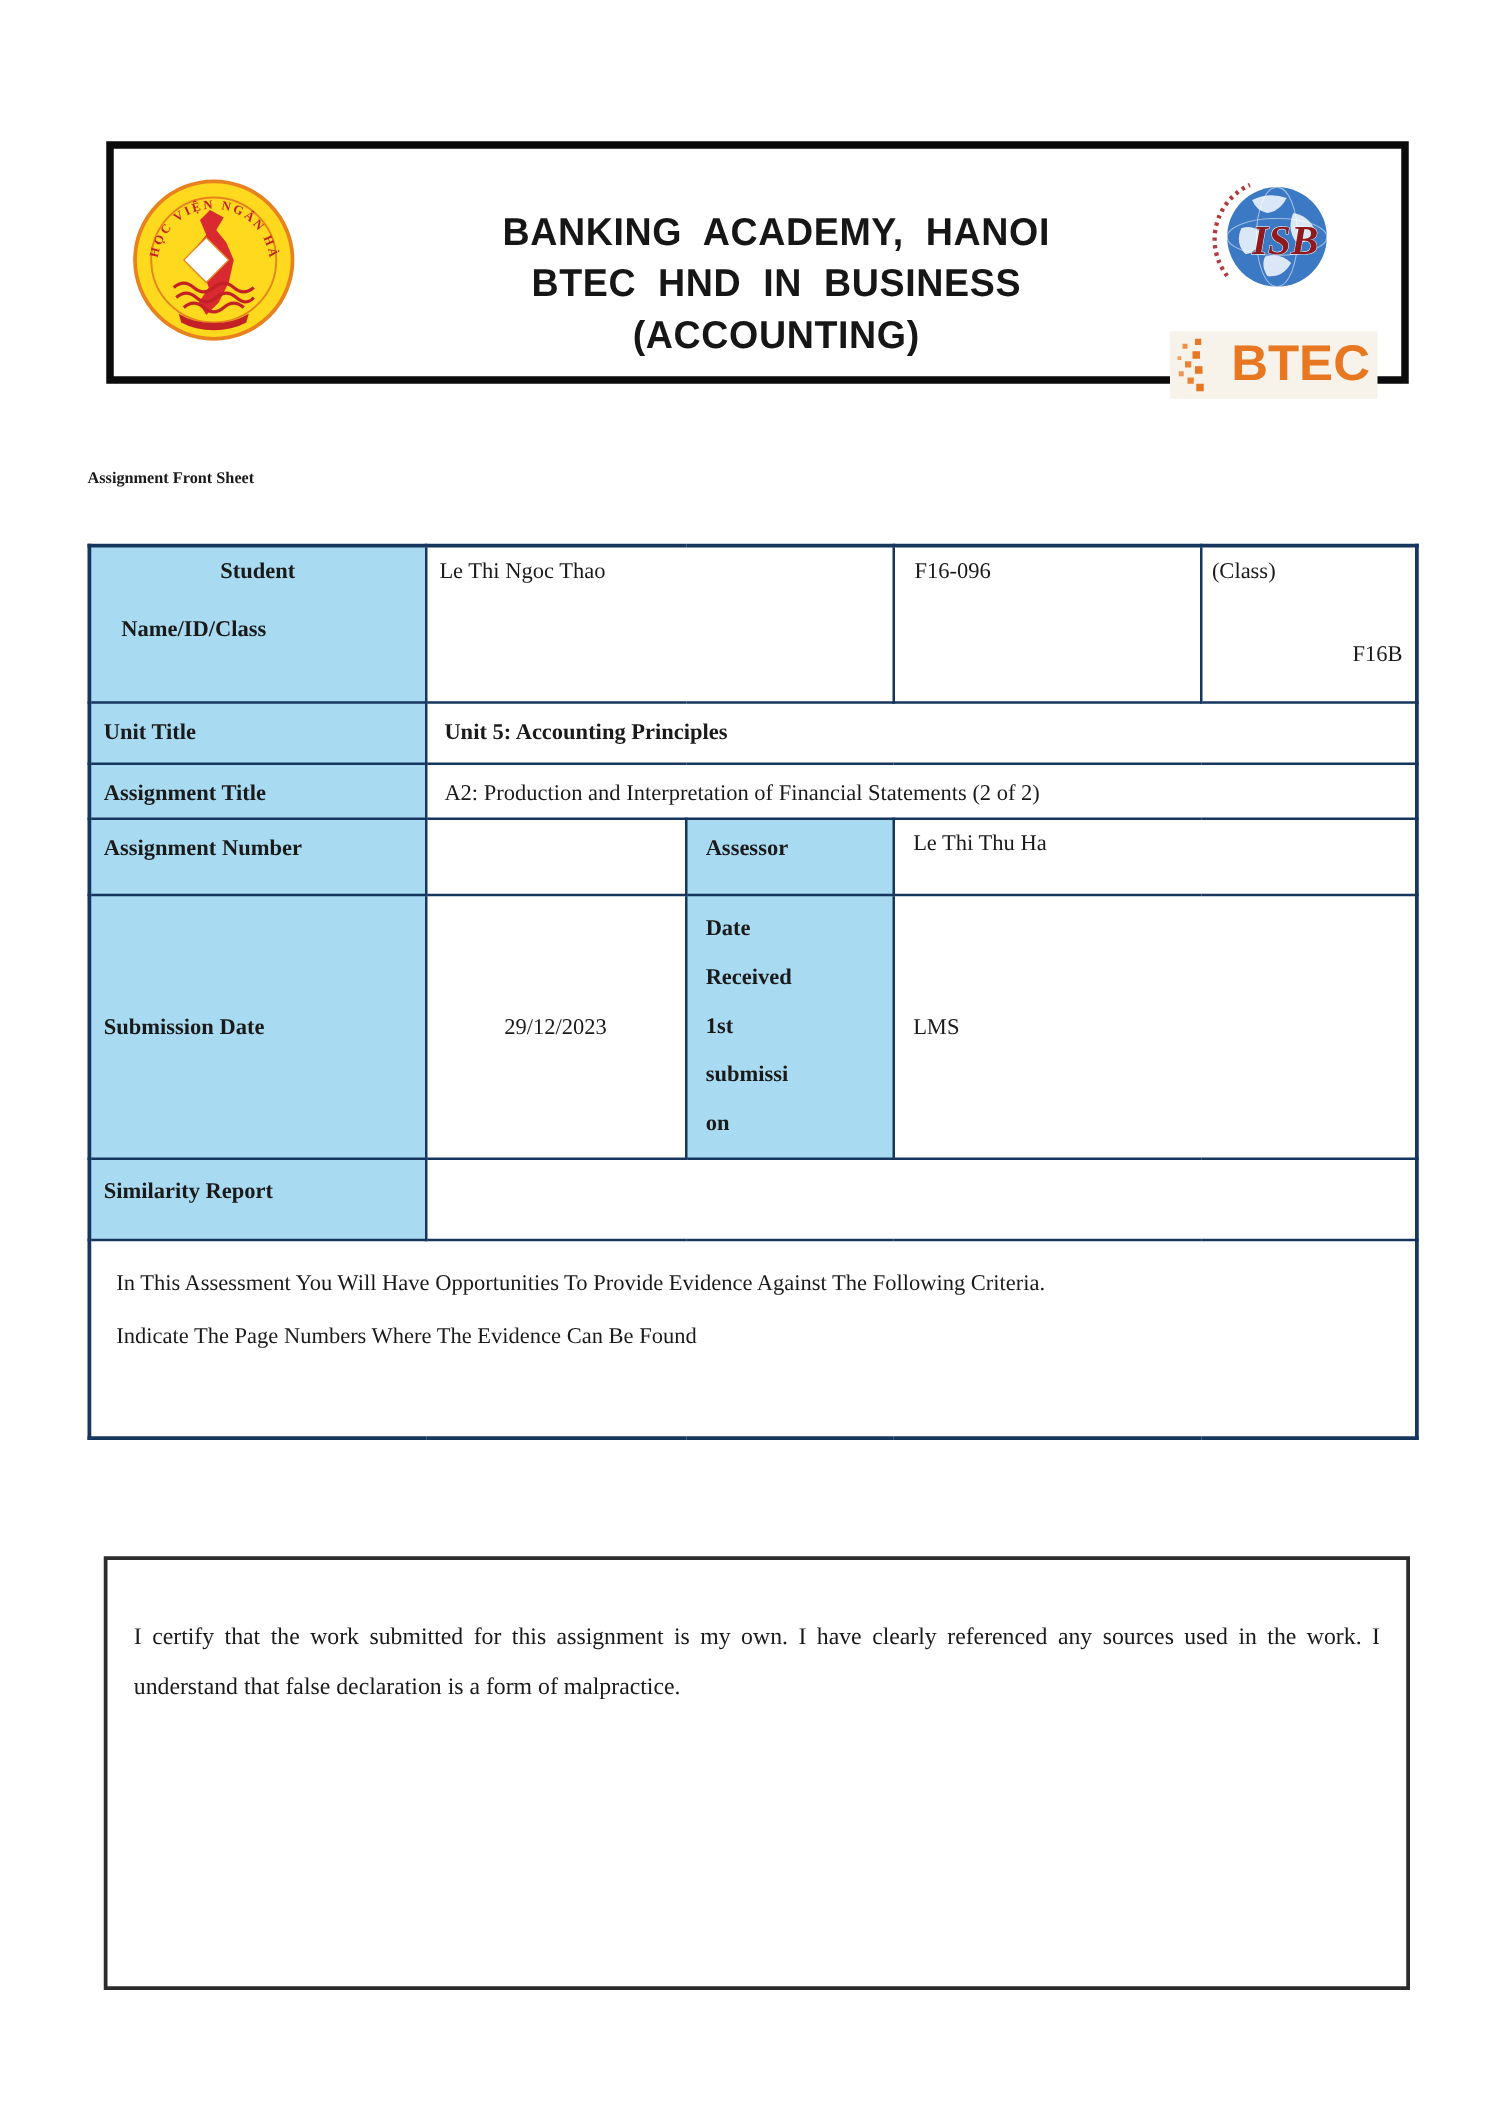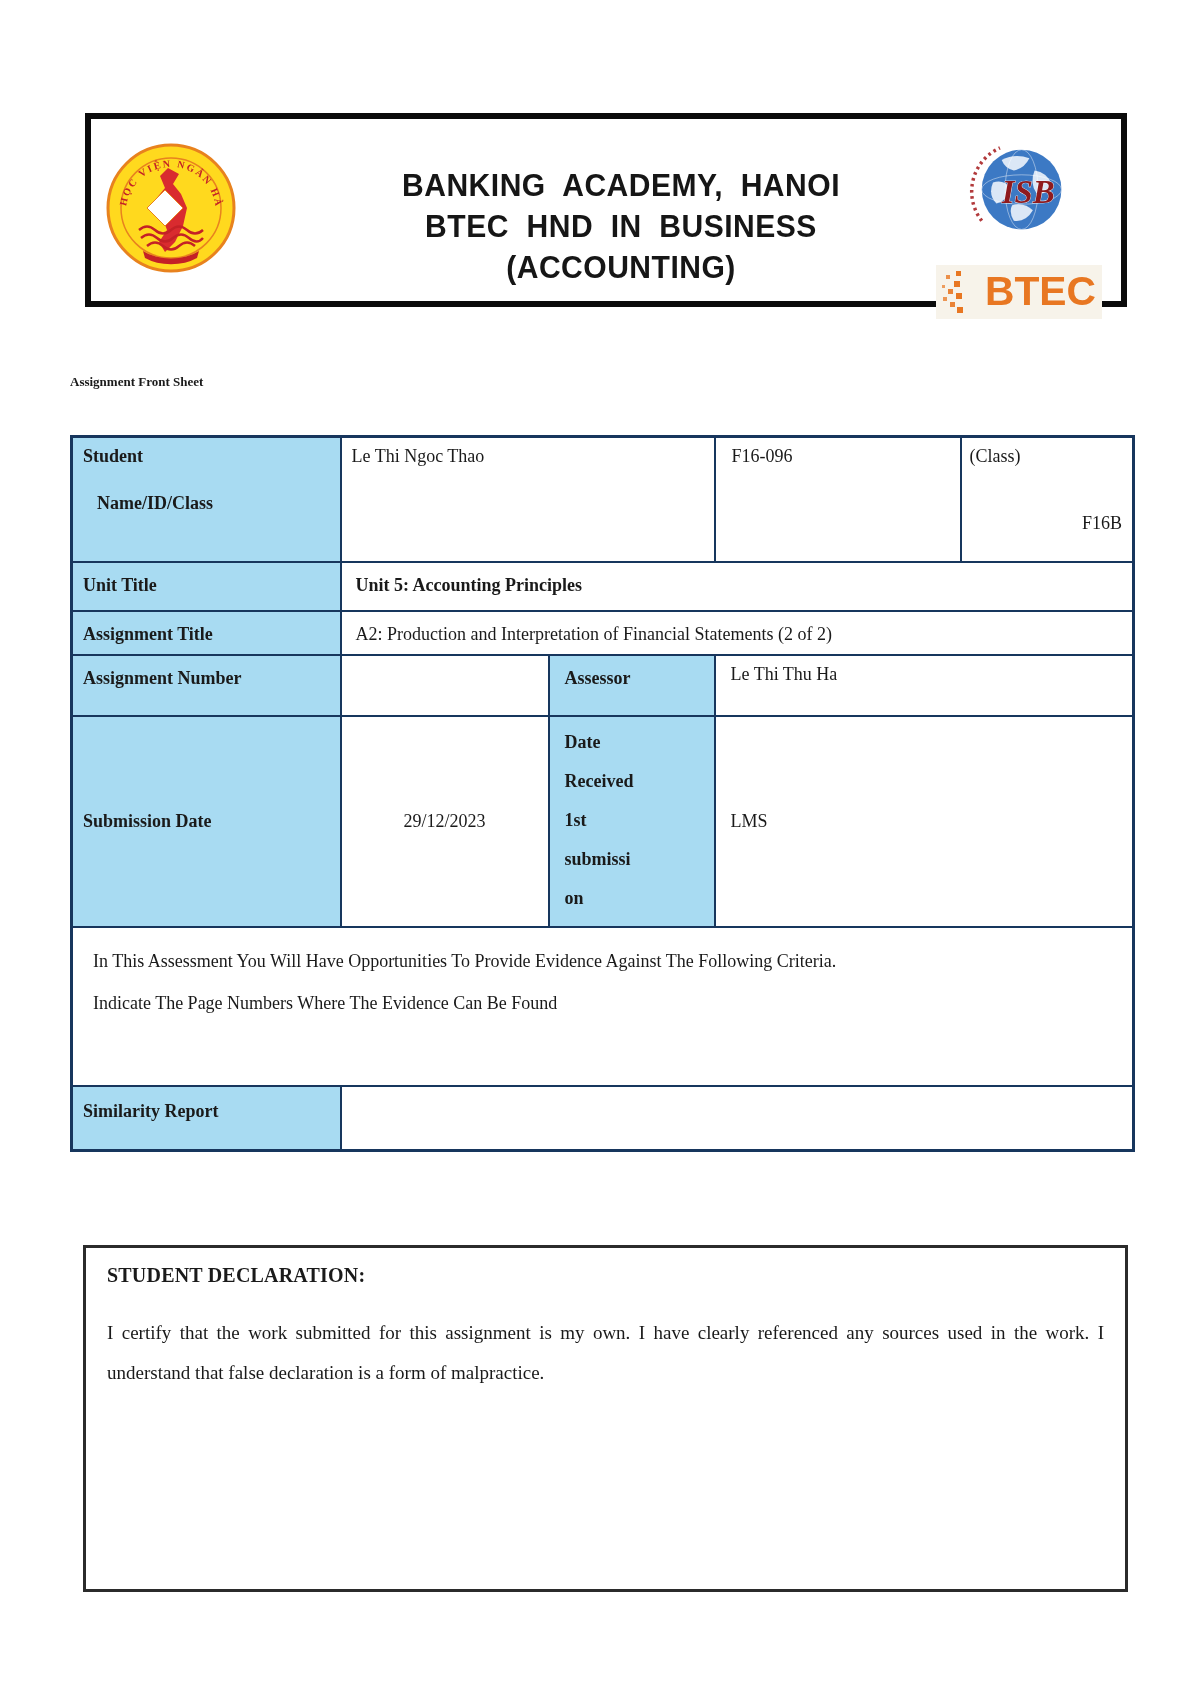--- a/index.html
+++ b/index.html
@@ -66,21 +66,21 @@
     font-size:18px;
   }
   table.front-table td{
     border:2px solid var(--table_border);
     vertical-align:top;
     padding:8px 10px;
   }
   table.front-table{border:3px solid var(--table_border);}
   td.blue{background:var(--cell_blue);font-weight:700;}
   td.lbl{padding-left:26px;}
-  .student-top{text-align:left;padding-right:0;}
+  .student-top{text-align:center;padding-right:0;}
   td.no-pad-left{padding-left:3px;}
   .gap-top{margin-top:26px;}
   .class-gap{margin-top:46px;text-align:right;}
   .received-lines div{line-height:39px;font-weight:700;}
   .criteria-cell{line-height:42px;padding:12px 20px !important;}
 
   
   .declaration{
     position:absolute;left:83px;top:1245px;width:1045px;height:347px;
     border:3px solid var(--declaration_border);
@@ -210,32 +210,31 @@
       <td class="blue received-lines" style="padding-left:15px;padding-top:6px">
         <div>Date</div>
         <div>Received</div>
         <div>1st</div>
         <div>submissi</div>
         <div>on</div>
       </td>
       <td colspan="2" style="vertical-align:middle;padding-left:15px">LMS</td>
     </tr>
 
+    <tr style="height:65px">
+      <td class="blue lbl" style="padding-top:14px">Similarity Report</td>
+      <td colspan="4"></td>
+    </tr>
+
     <tr style="height:159px">
       <td colspan="5" class="criteria-cell">
         <div>In This Assessment You Will Have Opportunities To Provide Evidence Against The Following Criteria.</div>
         <div style="margin-top:0px">Indicate The Page Numbers Where The Evidence Can Be Found</div>
       </td>
     </tr>
-
-    <tr style="height:65px">
-      <td class="blue lbl" style="padding-top:14px">Similarity Report</td>
-      <td colspan="4"></td>
-    </tr>
   </tbody>
     </table>
 
   <div class="declaration">
-    <h2>STUDENT DECLARATION:</h2>
     <p>I certify that the work submitted for this assignment is my own. I have clearly referenced any sources used in the work. I understand that false declaration is a form of malpractice.</p>
   </div>
 
 </div>
 
 </body></html>

